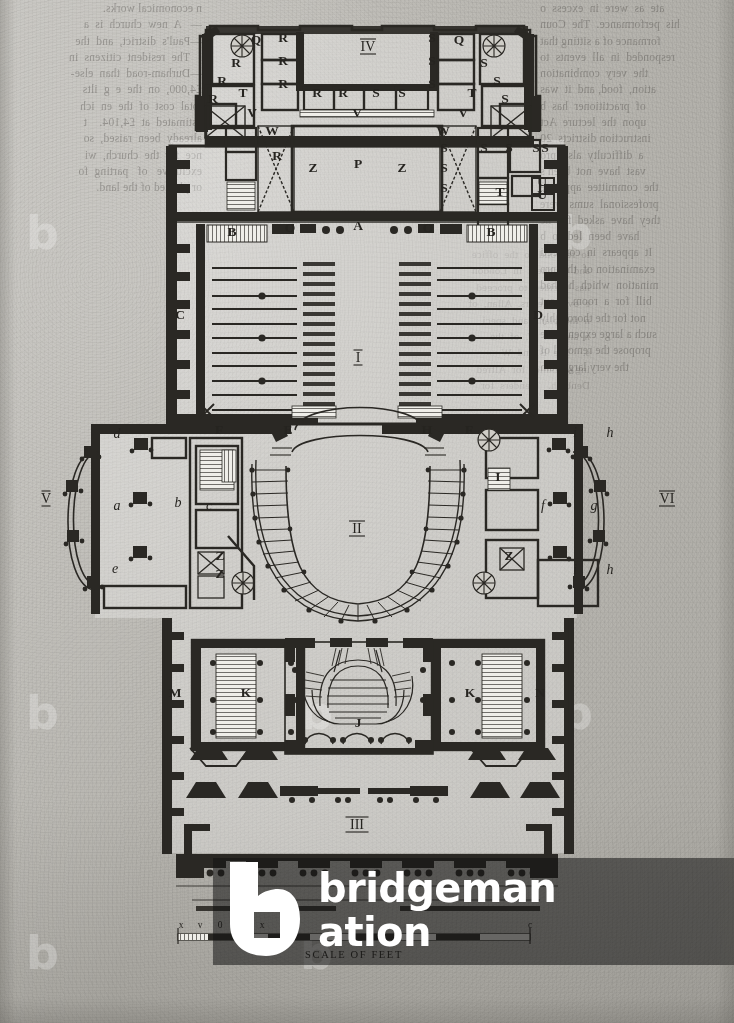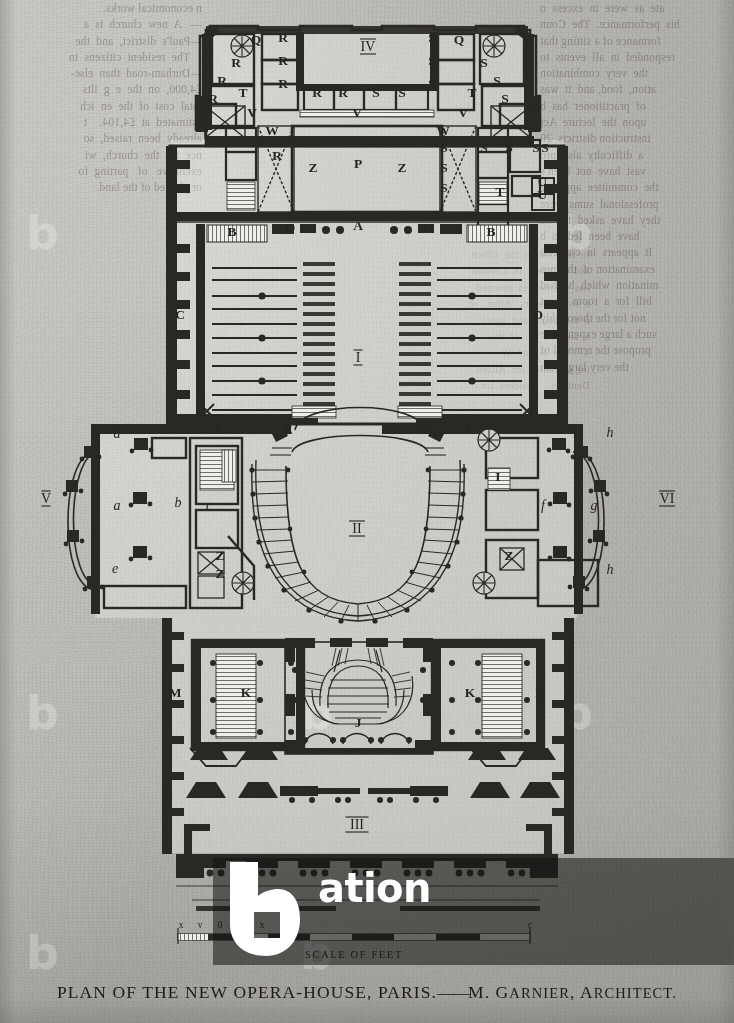--- a/index.html
+++ b/index.html
@@ -1004,23 +1004,21 @@
 
   <div id="wm-banner"></div>
 
   <svg id="wm-logo" viewBox="0 0 72 100">
     <path fill="#ffffff" d="M2 0 H30 V34 C36 29 44 27 50 27 C64 27 72 39 72 57
                              C72 79 58 94 38 94 C18 94 2 83 2 62 Z
                              M26 50 L26 76 L52 76 L52 50 Z" fill-rule="evenodd"></path>
   </svg>
 
   <div id="wm-text">
+    <span class="ln">bridgeman</span>
     <span class="ln">ation</span>
   </div>
 
-  <div id="caption">
-    <span>PLAN OF THE NEW OPERA-HOUSE, PARIS.</span><span class="dash">——</span><span>M. G</span><span class="sc">ARNIER</span><span>, A</span><span class="sc">RCHITECT.</span>
-  </div>
 
   <div class="edgeL"></div>
   <div class="edgeR"></div>
   <div class="edgeB"></div>
 </div>
 
 </body></html>

